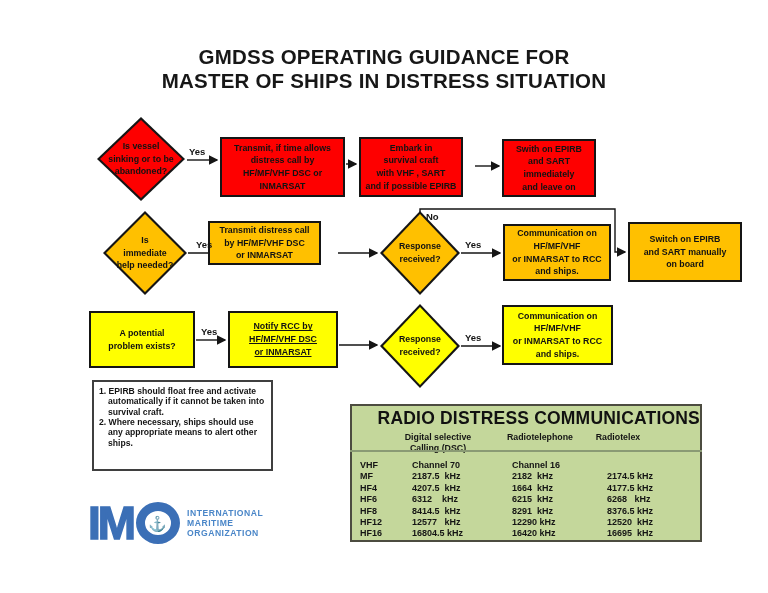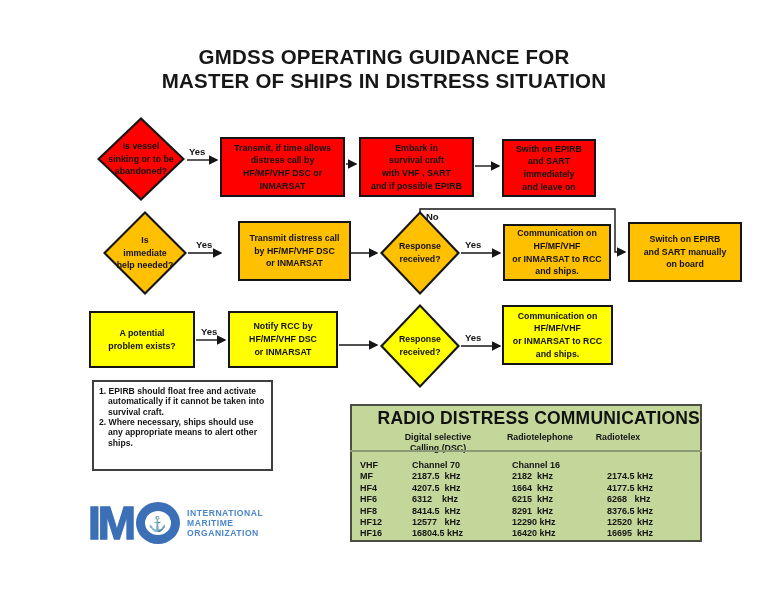--- a/index.html
+++ b/index.html
@@ -82,37 +82,37 @@
     <span class="dfill fill-red"></span>
     <span class="dlabel">Is vessel
 sinking or to be
 abandoned?</span>
   </div>
   <div class="flabel" style="left:189px;top:146px;">Yes</div>
   <div class="node rect fill-red" style="left:220px;top:137px;width:125px;height:60px;">Transmit, if time allows
 distress call by
 HF/MF/VHF DSC or
 INMARSAT</div>
-  <div class="node rect fill-red" style="left:359px;top:137px;width:115px;height:60px;">Embark in
+  <div class="node rect fill-red" style="left:359px;top:137px;width:104px;height:60px;">Embark in
 survival craft
 with VHF , SART
 and if possible EPIRB</div>
   <div class="node rect fill-red" style="left:502px;top:139px;width:94px;height:58px;">Swith on EPIRB
 and SART immediately
 and leave on</div>
 
   <div class="node diamond" style="left:103px;top:211px;width:84px;height:84px;">
     <span class="dz"></span>
     <span class="dfill fill-orange"></span>
     <span class="dlabel">Is
 immediate
 help needed?</span>
   </div>
   <div class="flabel" style="left:196px;top:239px;">Yes</div>
-  <div class="node rect fill-orange" style="left:238px;top:221px;width:113px;height:60px;text-align:center;">Transmit distress call
+  <div class="node rect fill-orange" style="left:208px;top:221px;width:113px;height:44px;text-align:center;">Transmit distress call
 by HF/MF/VHF DSC
 or INMARSAT</div>
   <div class="node diamond" style="left:380px;top:211px;width:80px;height:84px;">
     <span class="dz"></span>
     <span class="dfill fill-orange"></span>
     <span class="dlabel">Response
 received?</span>
   </div>
   <div class="flabel" style="left:426px;top:211px;">No</div>
   <div class="flabel" style="left:465px;top:239px;">Yes</div>
@@ -120,21 +120,21 @@
 HF/MF/VHF
 or INMARSAT to RCC
 and ships.</div>
   <div class="node rect fill-orange" style="left:628px;top:222px;width:114px;height:60px;">Switch on EPIRB
 and SART manually
 on board</div>
 
   <div class="node rect fill-yellow" style="left:89px;top:311px;width:106px;height:57px;">A potential
 problem exists?</div>
   <div class="flabel" style="left:201px;top:326px;">Yes</div>
-  <div class="node rect fill-yellow" style="left:228px;top:311px;width:110px;height:57px;">Notify RCC by
+  <div class="node rect fill-yellow" style="left:228px;top:311px;width:110px;height:57px;text-decoration:underline;">Notify RCC by
 HF/MF/VHF DSC
 or INMARSAT</div>
   <div class="node diamond" style="left:380px;top:304px;width:80px;height:84px;">
     <span class="dz"></span>
     <span class="dfill fill-yellow"></span>
     <span class="dlabel">Response
 received?</span>
   </div>
   <div class="flabel" style="left:465px;top:332px;">Yes</div>
   <div class="node rect fill-yellow" style="left:502px;top:305px;width:111px;height:60px;">Communication on

